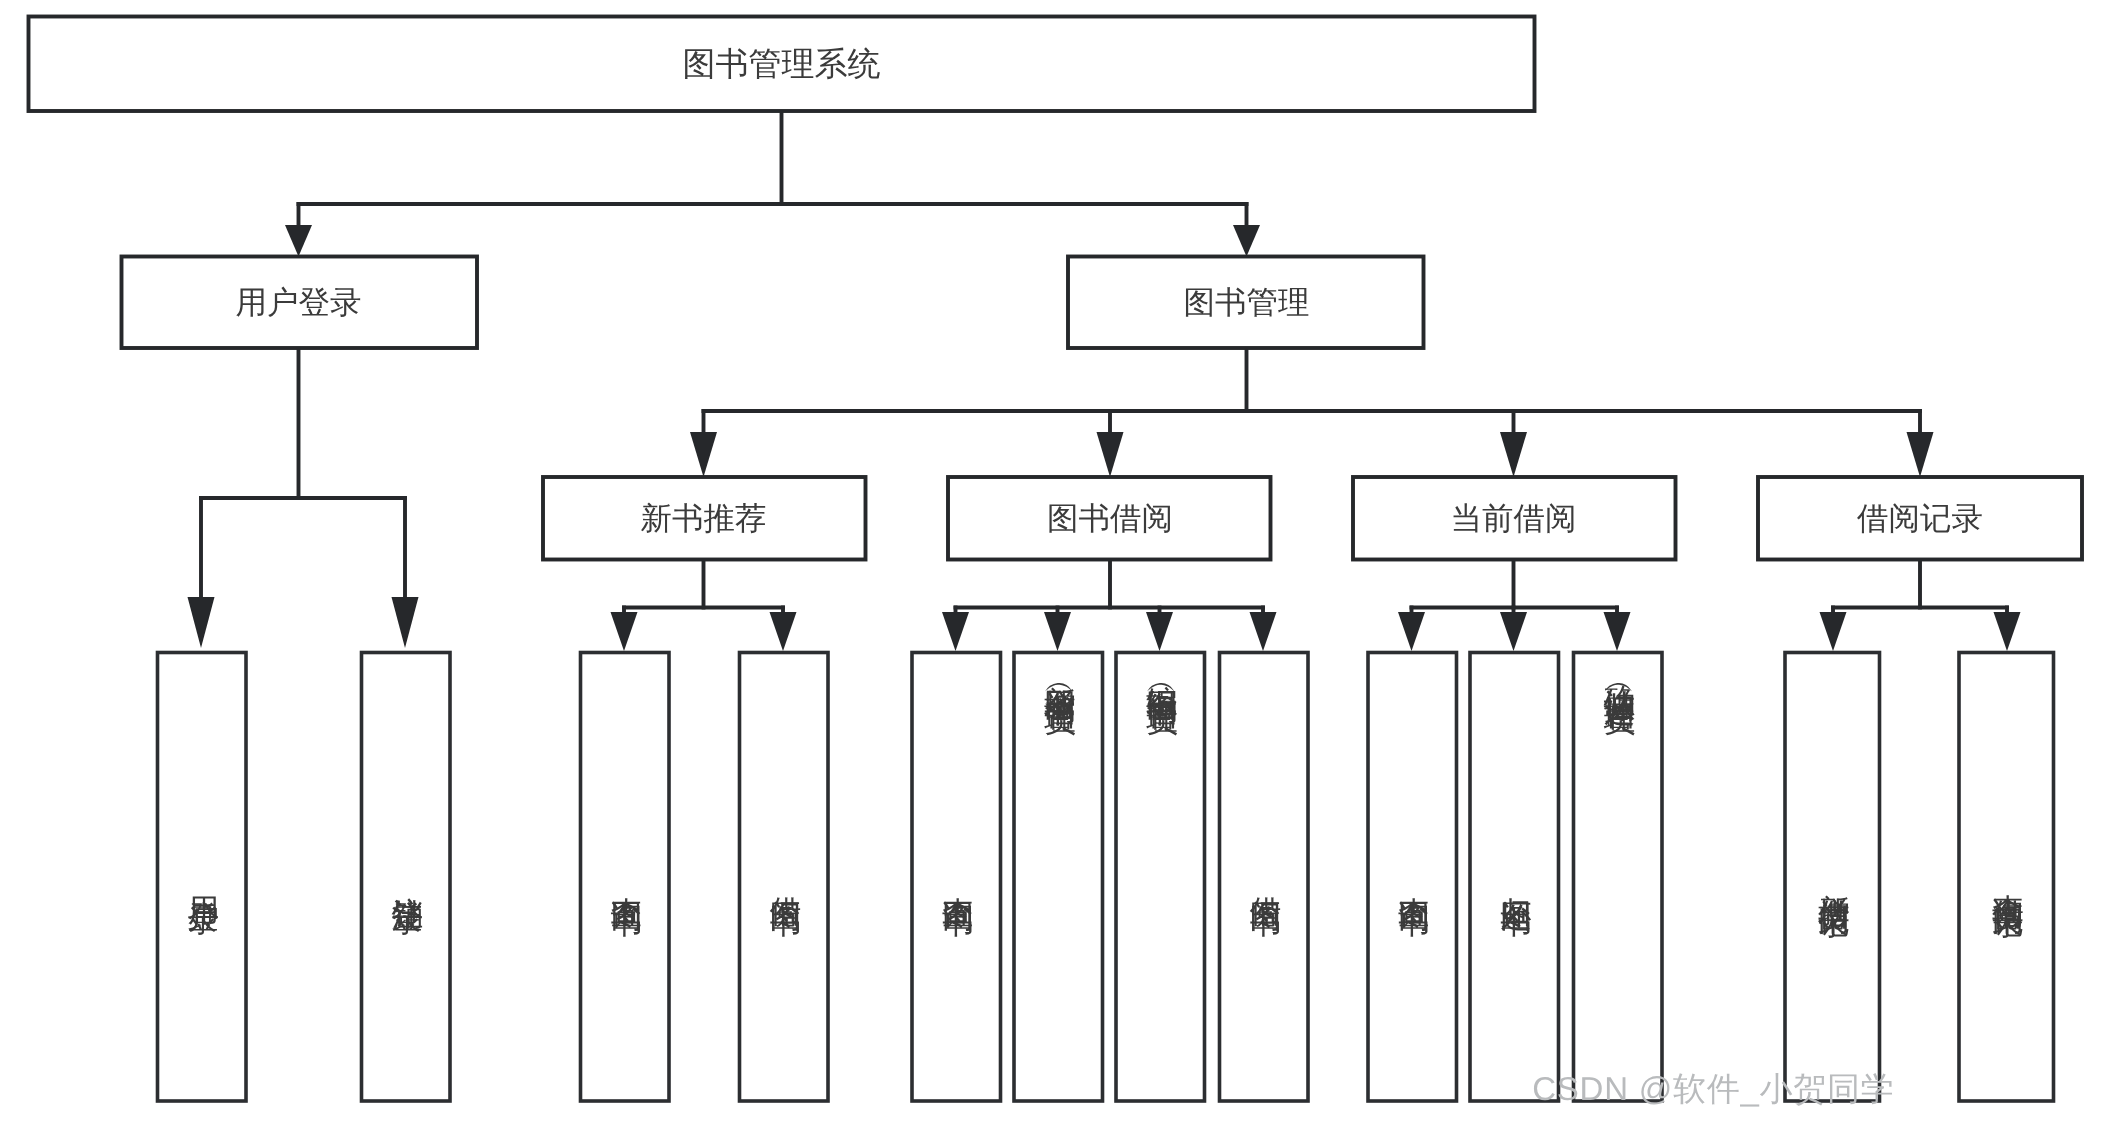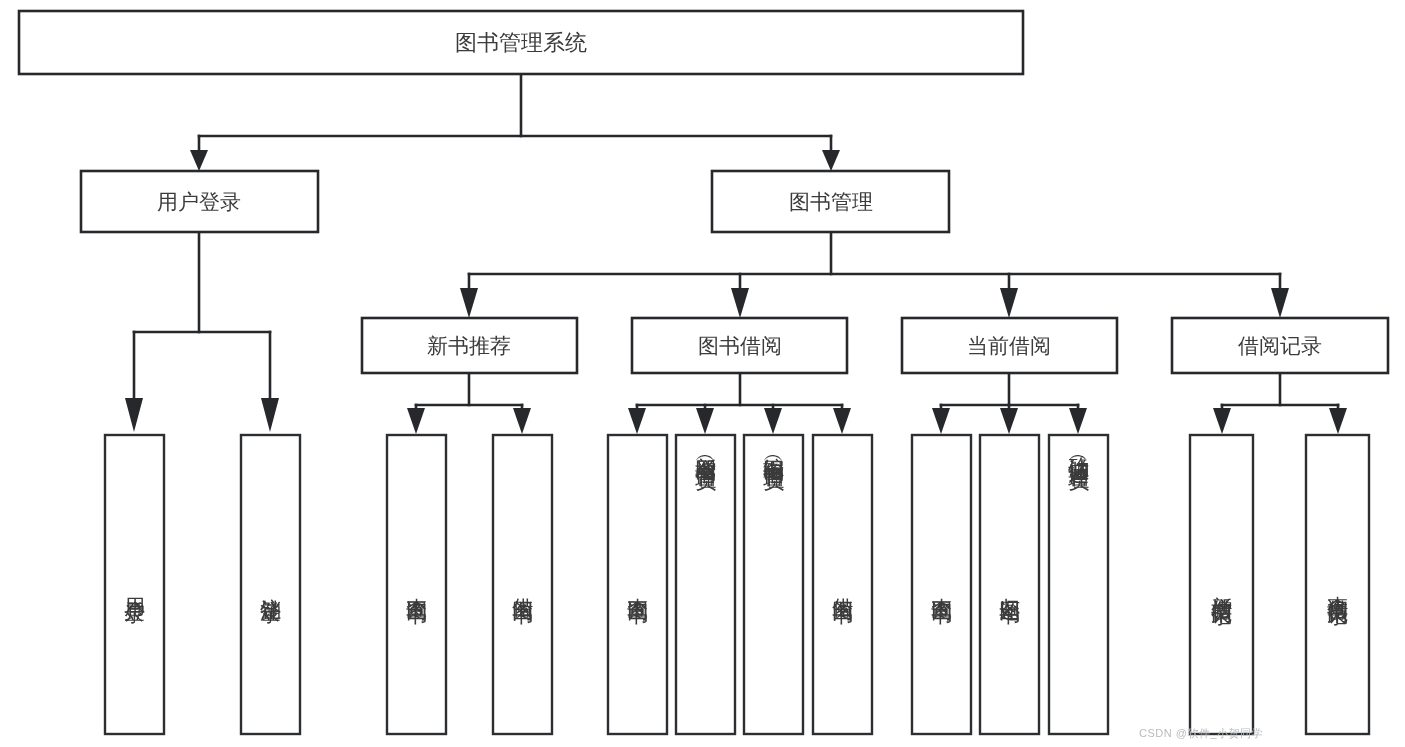--- a/index.html
+++ b/index.html
@@ -72,21 +72,21 @@
     letter-spacing: 2px;
     white-space: nowrap;
     text-align: center;
     pointer-events: none;
   }
   .watermark {
     position: absolute;
     right: 10px;
     bottom: 6px;
     font-family: "Liberation Sans", "DejaVu Sans", sans-serif;
-    font-size: 11px;
+    font-size: 22px;
     color: #b9bbbd;
     letter-spacing: 0.5px;
     white-space: nowrap;
   }
 </style>
 </head>
 <body>
 
 <div id="diagram-root">
 

